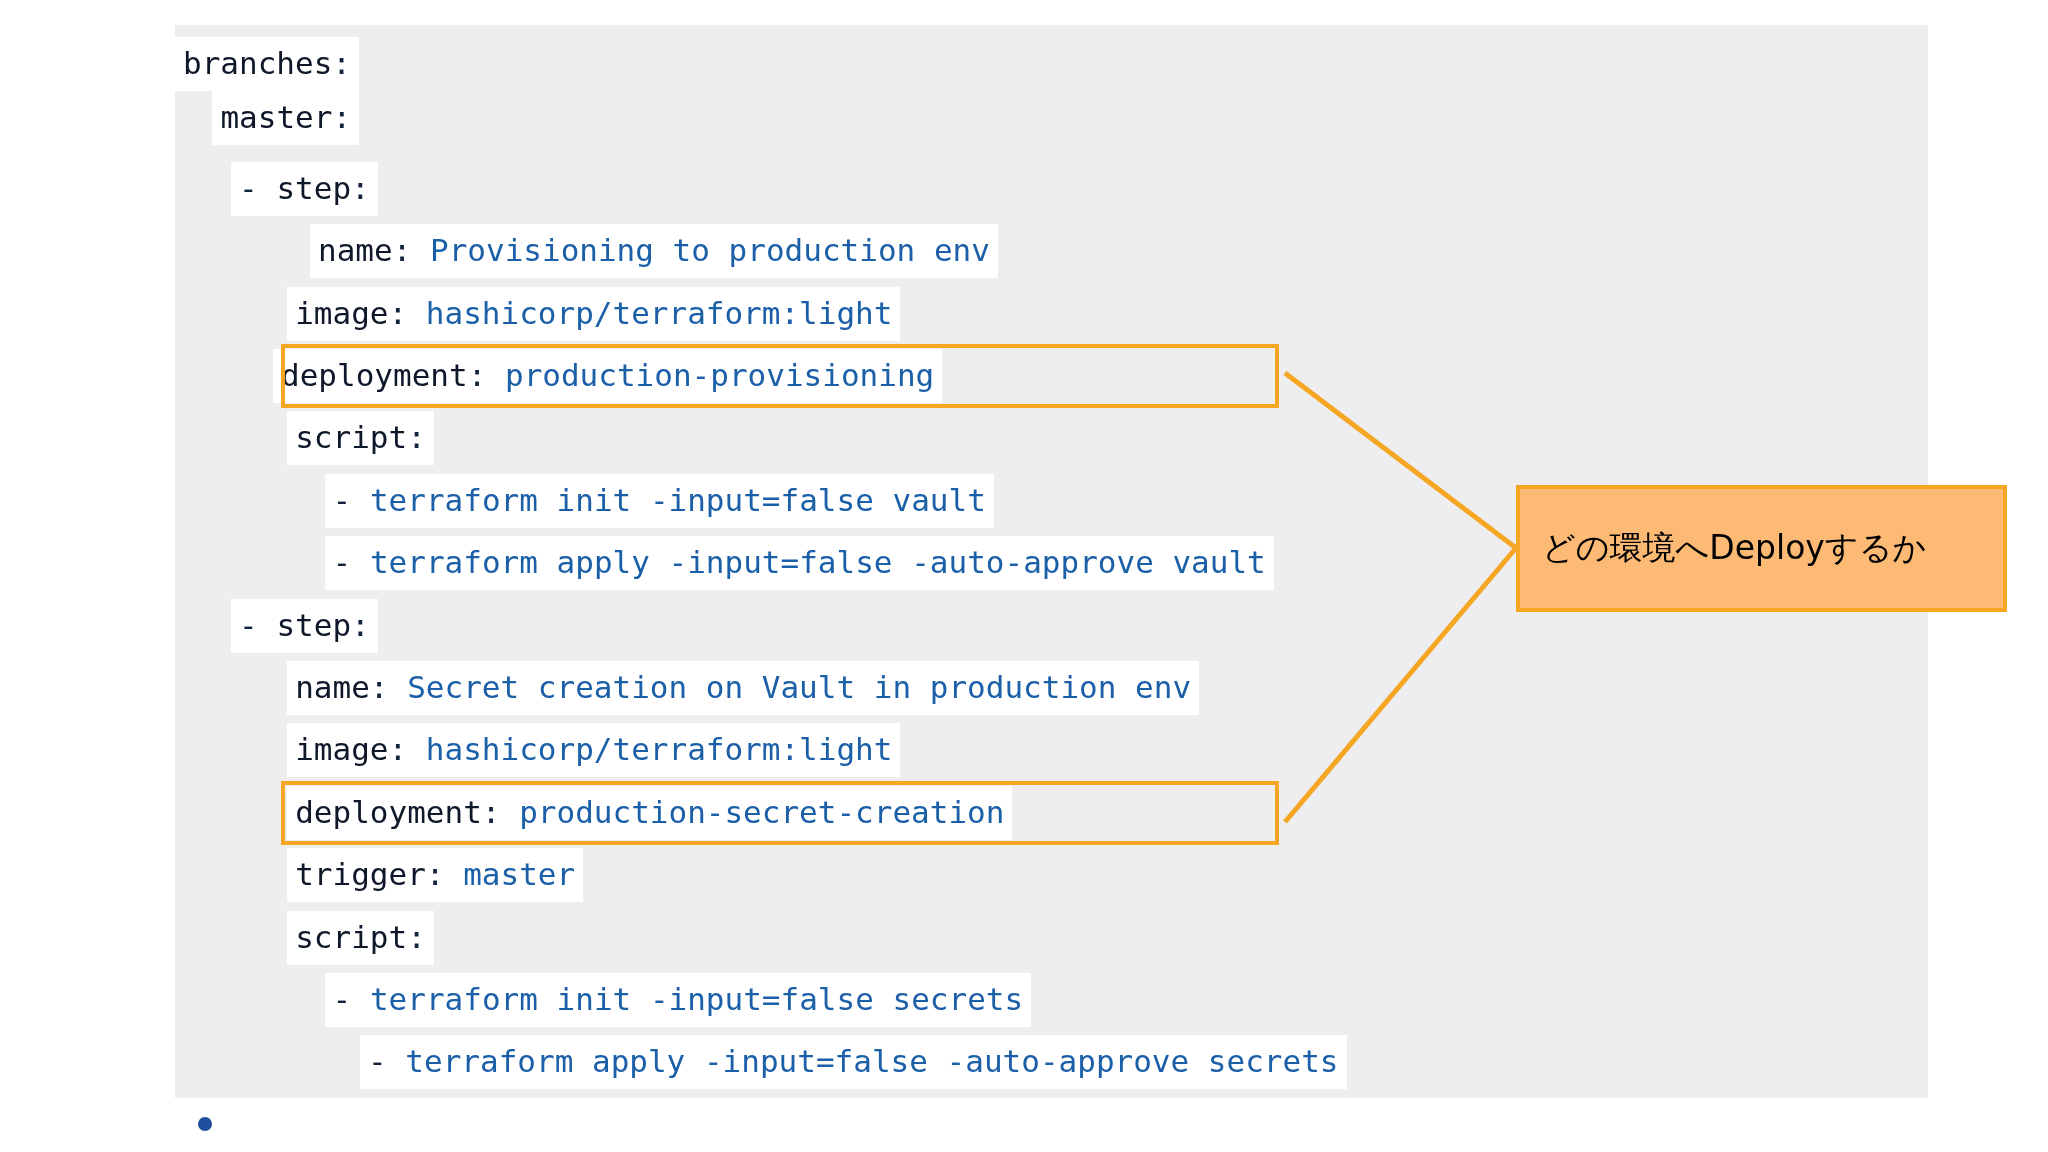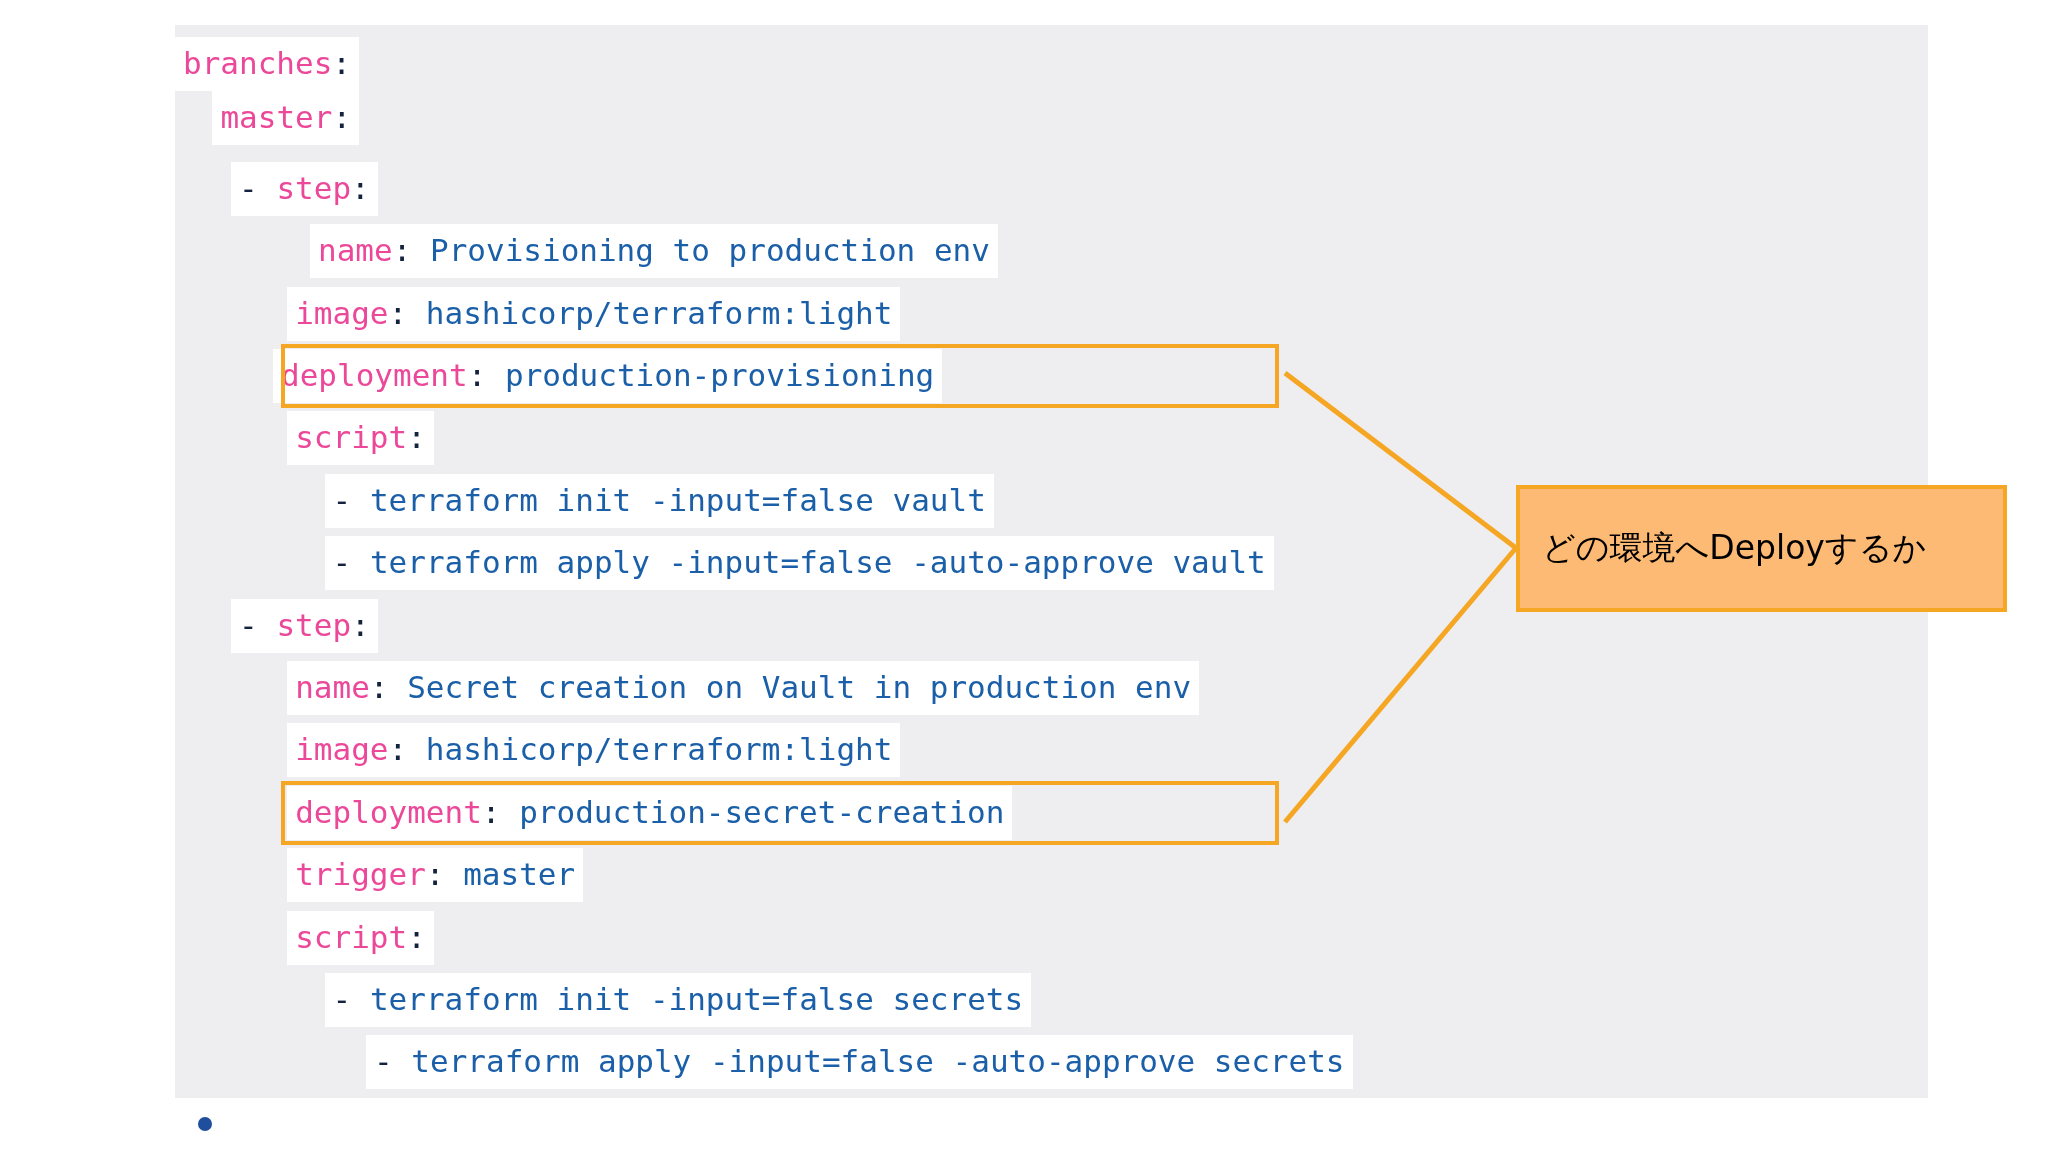--- a/index.html
+++ b/index.html
@@ -29,21 +29,21 @@
     font-family:"DejaVu Sans Mono","Liberation Mono",monospace;
     font-size:31px;
     letter-spacing:0px;
   }
   .code-line .lbg{
     background:#ffffff;
     padding:6px 8px 8px 8px;
     display:inline-block;
     line-height:40px;
   }
-  .k{color:#ec4899;}
+  .k{color:#0f172a;}
   .v{color:#1a5fa8;}
   .p{color:#14233d;}
   .d{color:#14233d;}
 
   
   .hl-box{
     position:absolute;
     border:4px solid #F5A623;
     box-sizing:border-box;
     pointer-events:none;
@@ -100,21 +100,21 @@
         <div class="code-line" style="top: 388.4px; left: 112.2px;"><span class="lbg"><span class="k">script</span><span class="p">:</span></span></div>
         <div class="code-line" style="top: 450.8px; left: 149.6px;"><span class="lbg"><span class="d">- </span><span class="v">terraform init -input=false vault</span></span></div>
         <div class="code-line" style="top: 513.2px; left: 149.6px;"><span class="lbg"><span class="d">- </span><span class="v">terraform apply -input=false -auto-approve vault</span></span></div>
         <div class="code-line" style="top: 575.6px; left: 56.1px;"><span class="lbg"><span class="d">- </span><span class="k">step</span><span class="p">:</span></span></div>
         <div class="code-line" style="top: 638px; left: 112.2px;"><span class="lbg"><span class="k">name</span><span class="p">: </span><span class="v">Secret creation on Vault in production env</span></span></div>
         <div class="code-line" style="top: 700.4px; left: 112.2px;"><span class="lbg"><span class="k">image</span><span class="p">: </span><span class="v">hashicorp/terraform:light</span></span></div>
         <div class="code-line" style="top: 762.8px; left: 112.2px;"><span class="lbg"><span class="k">deployment</span><span class="p">: </span><span class="v">production-secret-creation</span></span></div>
         <div class="code-line" style="top: 825.2px; left: 112.2px;"><span class="lbg"><span class="k">trigger</span><span class="p">: </span><span class="v">master</span></span></div>
         <div class="code-line" style="top: 887.6px; left: 112.2px;"><span class="lbg"><span class="k">script</span><span class="p">:</span></span></div>
         <div class="code-line" style="top: 950px; left: 149.6px;"><span class="lbg"><span class="d">- </span><span class="v">terraform init -input=false secrets</span></span></div>
-        <div class="code-line" style="top: 1012.4px; left: 167px; padding-left: 24px;"><span class="lbg"><span class="d">- </span><span class="v">terraform apply -input=false -auto-approve secrets</span></span></div>
+        <div class="code-line" style="top: 1012.4px; left: 161px; padding-left: 24px;"><span class="lbg"><span class="d">- </span><span class="v">terraform apply -input=false -auto-approve secrets</span></span></div>
       </div>
     <div id="hl-layer">
         <div class="hl-box" style="top: 319px; left: 106.2px; height: 64px; width: 997.8px; border-color: rgb(245, 166, 35);"></div>
         <div class="hl-box" style="top: 755.8px; left: 106.2px; height: 64px; width: 997.8px; border-color: rgb(245, 166, 35);"></div>
       </div>
   </div>
 
   <svg id="connectors" viewBox="0 0 2048 1152" xmlns="http://www.w3.org/2000/svg">
     <polyline points="1285,373 1516,548" fill="none" stroke="#F5A623" stroke-width="5"></polyline>
     <polyline points="1285,822 1516,548" fill="none" stroke="#F5A623" stroke-width="5"></polyline>

